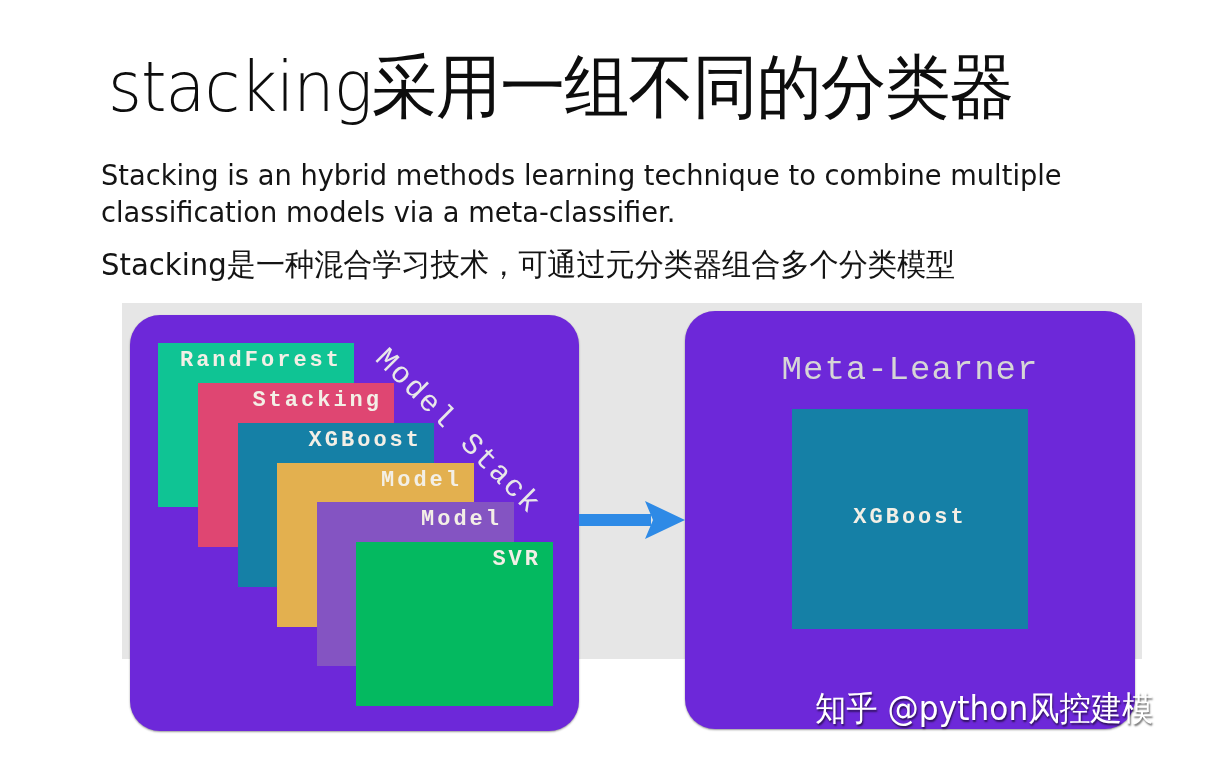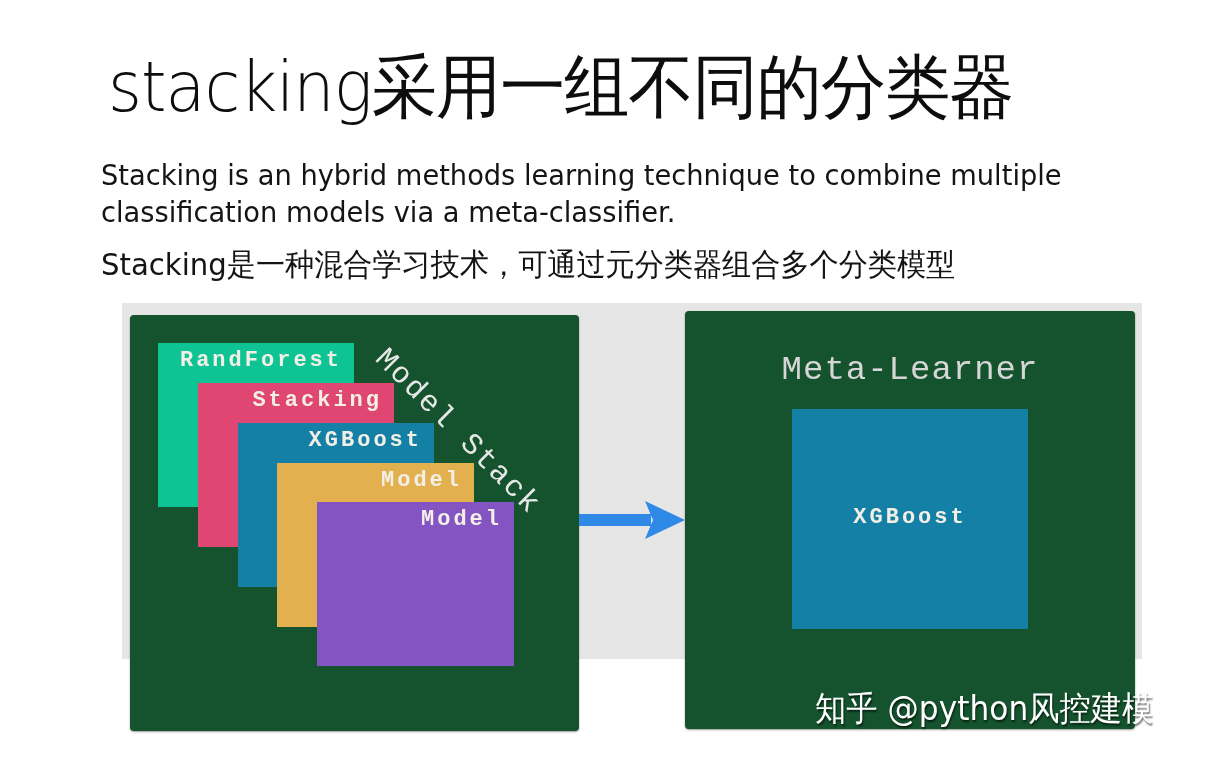--- a/index.html
+++ b/index.html
@@ -5,21 +5,21 @@
   html, body { margin:0; padding:0; }
   body { width:1226px; height:761px; background:#ffffff; position:relative; overflow:hidden;
          font-family:"DejaVu Sans", sans-serif; color:#111; }
   .title { position:absolute; left:108px; top:52px; font-size:70px; font-weight:300; letter-spacing:-1px;
            white-space:nowrap; transform:scaleX(0.93); transform-origin:left top; line-height:1; color:#0d0d0d;}
   .desc-en { position:absolute; left:101px; top:157px; font-size:29px; line-height:37px; white-space:nowrap;
              transform:scaleX(0.94); transform-origin:left top; color:#141414; }
   .desc-zh { position:absolute; left:101px; top:246px; font-size:31px; line-height:36px; white-space:nowrap;
              transform:scaleX(0.94); transform-origin:left top; color:#141414; }
   .figure { position:absolute; left:122px; top:303px; width:1020px; height:356px; background:#e6e6e6; }
-  .panel { position:absolute; background:#14532d; border-radius:4px; box-shadow:0 1px 2px rgba(0,0,0,0.4);text-decoration:underline; }
+  .panel { position:absolute; background:#6d28d9; border-radius:30px; box-shadow:0 1px 2px rgba(0,0,0,0.4);text-decoration:underline; }
   .panel.left { left:8px; top:12px; width:449px; height:416px; }
   .panel.right { left:563px; top:8px; width:450px; height:418px; }
   .card { position:absolute; font-family:"Liberation Mono", monospace; font-weight:bold; color:#f3efe6;
           font-size:22px; letter-spacing:3px; text-align:right; padding-right:12px; box-sizing:border-box; line-height:36px; }
   .stack-label { position:absolute; left:376px; top:356px; font-family:"Liberation Mono", monospace; font-size:30px; color:#e8e8e8;
                  transform:rotate(45deg); transform-origin:left center; white-space:nowrap; letter-spacing:2px; }
   .arrow { position:absolute; left:457px; top:196px; }
   .meta-title { position:absolute; left:0; width:100%; top:40px; text-align:center; font-family:"Liberation Mono", monospace;
                 font-size:34px; color:#d6d6d6; letter-spacing:1px; }
   .meta-box { position:absolute; left:107px; top:98px; width:236px; height:220px; background:#1580a6; }
@@ -44,20 +44,22 @@
   <div class="card" style="left:36px; top:40px; width:196px; height:164px; background:#0fc494;">
     <span>RandForest</span></div>
   <div class="card" style="left:76px; top:80px; width:196px; height:164px; background:#df4672;">
     <span>Stacking</span></div>
   <div class="card" style="left:116px; top:120px; width:196px; height:164px; background:#1580a6;">
     <span>XGBoost</span></div>
   <div class="card" style="left:155px; top:160px; width:197px; height:164px; background:#e3b04f;">
     <span>Model</span></div>
   <div class="card" style="left:195px; top:199px; width:197px; height:164px; background:#8454c2;">
     <span>Model</span></div>
+  <div class="card" style="left:234px; top:239px; width:197px; height:164px; background:#04b960;">
+    <span>SVR</span></div>
 
   <div class="stack-label" style="left:258px; top:34px;">Model Stack</div>
 
   <svg class="arrow" width="108" height="44" viewBox="0 0 108 44">
     <rect x="0" y="15" width="72" height="12" fill="#2e8ae6"></rect>
     <polygon points="66,2 106,21 66,40 74,21" fill="#2e8ae6"></polygon>
   </svg>
 
   <div class="panel right">
     <div class="meta-title">Meta-Learner</div>

